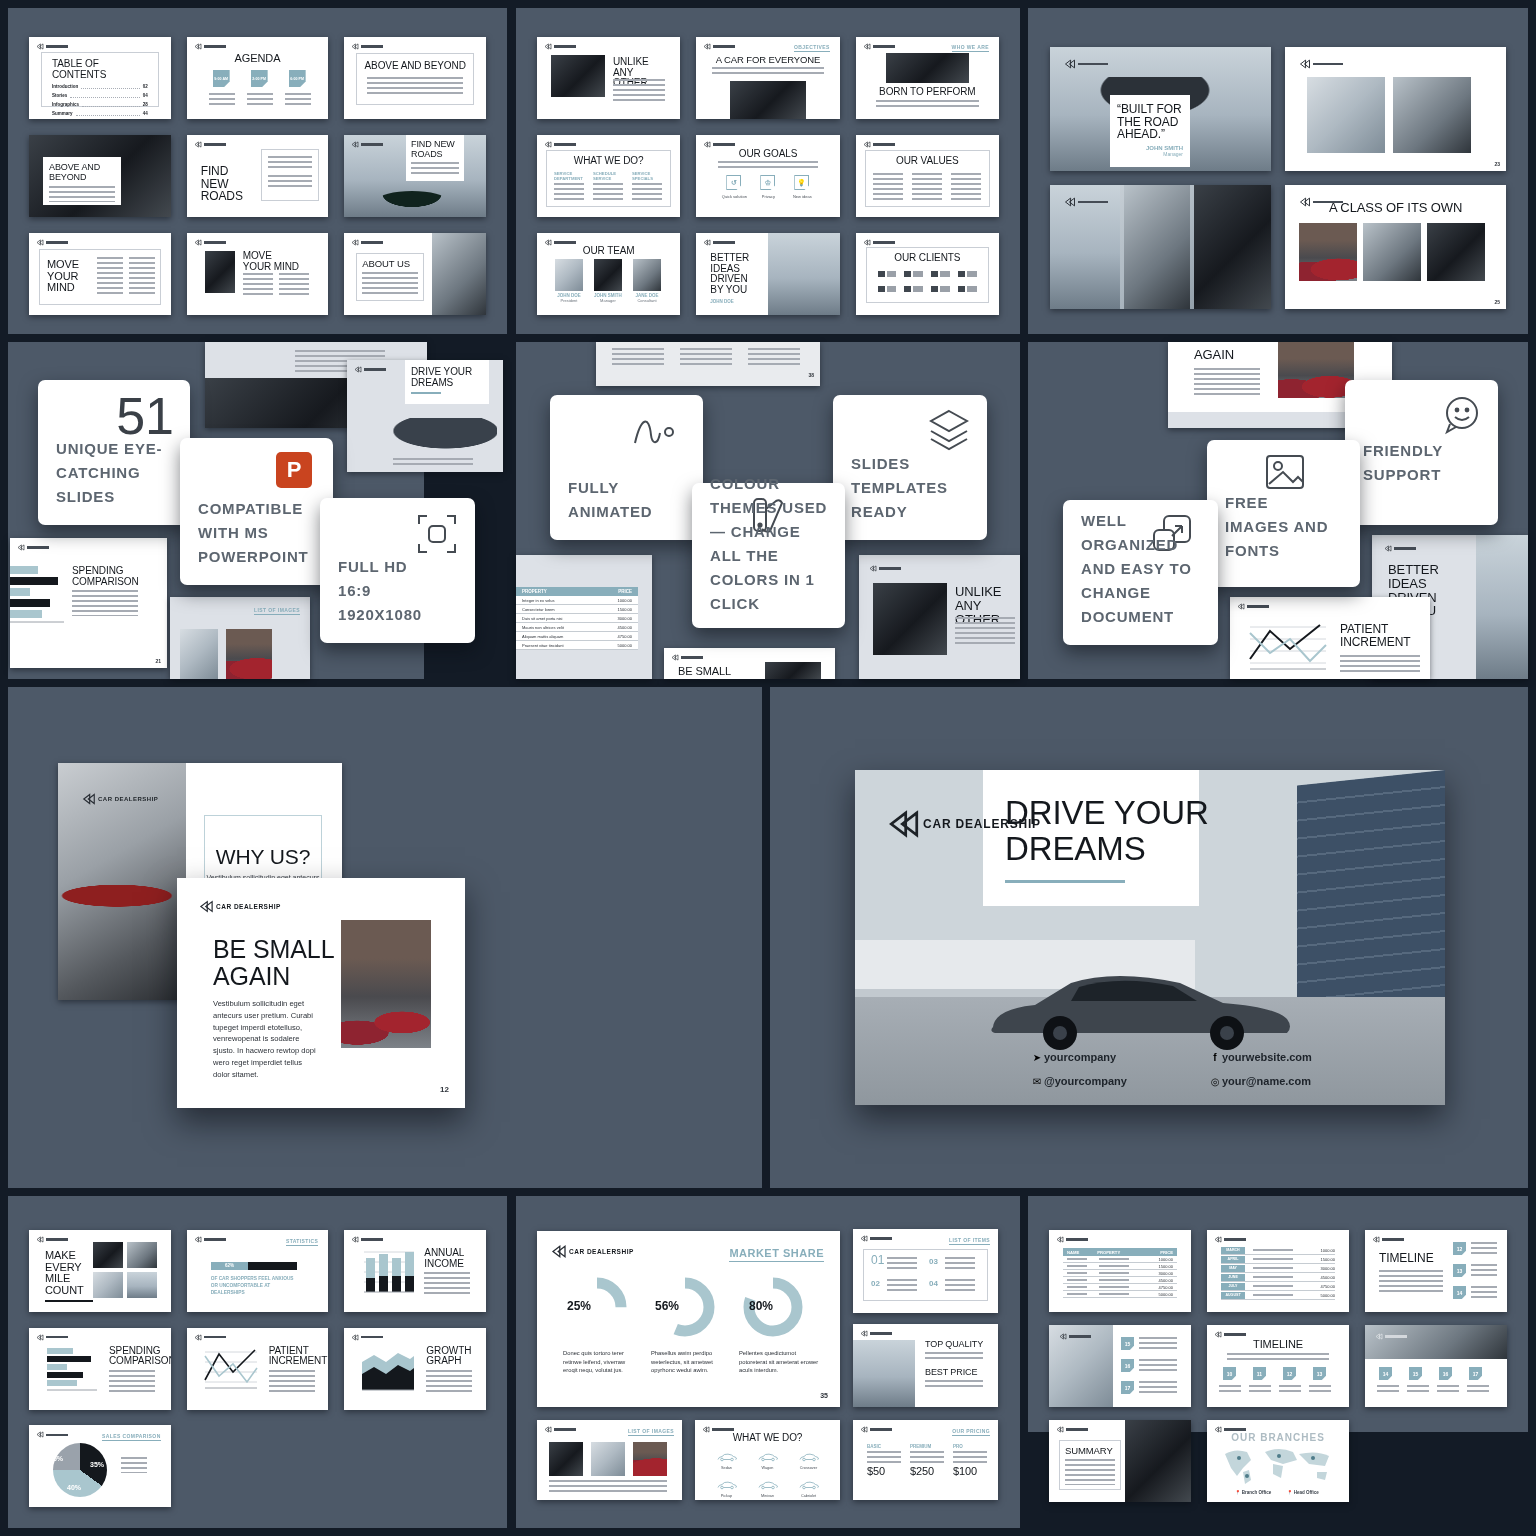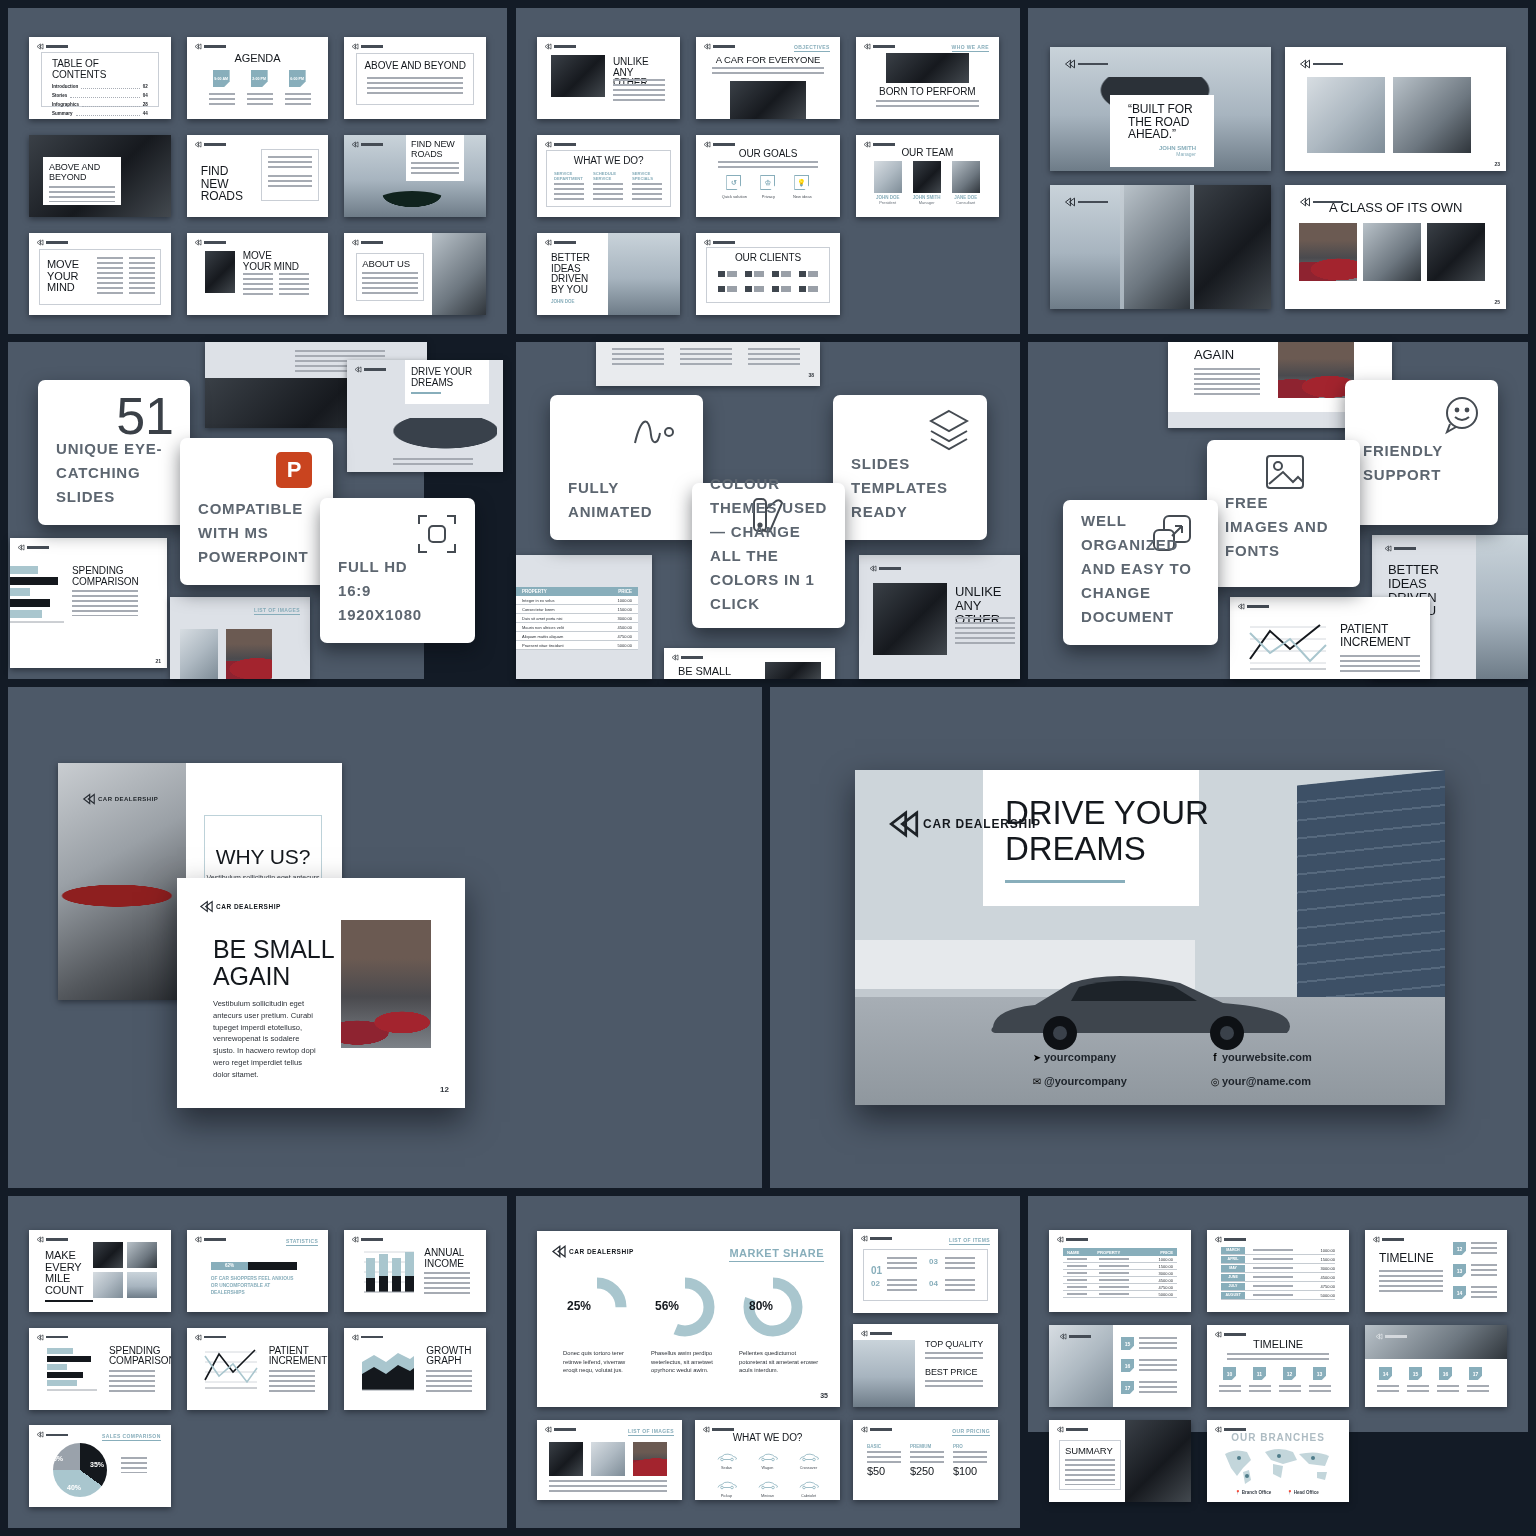--- a/index.html
+++ b/index.html
@@ -296,20 +296,36 @@
   <div class="sl">
     <div class="lr">
           <i class="lgi">
             <svg viewBox="0 0 20 16" fill="none" stroke="currentColor" stroke-width="1.6">
               <path d="M11 1.5 L2.5 8 L11 14.5 Z"></path>
               <path d="M17.5 1.5 L9 8 L17.5 14.5 Z"></path>
             </svg>
           </i>
           <i class="bbar"></i>
         </div>
+    <div class="ab box" style="left:9px;top:15px;right:9px;bottom:10px"></div>
+    <div class="tt ab" style="font-size:10px;left:0;right:0;top:21px;text-align:center">OUR VALUES</div>
+    <div class="ab txt" style="left:17px;top:38px;width:30px;height:28px"></div>
+    <div class="ab txt" style="left:56px;top:38px;width:30px;height:28px"></div>
+    <div class="ab txt" style="left:95px;top:38px;width:30px;height:28px"></div>
+  </div>
+  <div class="sl">
+    <div class="lr">
+          <i class="lgi">
+            <svg viewBox="0 0 20 16" fill="none" stroke="currentColor" stroke-width="1.6">
+              <path d="M11 1.5 L2.5 8 L11 14.5 Z"></path>
+              <path d="M17.5 1.5 L9 8 L17.5 14.5 Z"></path>
+            </svg>
+          </i>
+          <i class="bbar"></i>
+        </div>
     <div class="tt ab" style="font-size:10px;left:0;right:0;top:13px;text-align:center">OUR TEAM</div>
     <div class="ab member" style="left:18px;top:26px;width:28px">
       <div class="phl" style="height:32px"></div>
           <b>JOHN DOE</b>
           <s>President</s>
     </div>
     <div class="ab member" style="left:57px;top:26px;width:28px">
       <div class="ph" style="height:32px"></div>
           <b>JOHN SMITH</b>
           <s>Manager</s>
@@ -366,21 +382,21 @@
     <div class="lr" style="top:12px;left:14px">
           <i class="lgi" style="width:12px;height:10px">
             <svg viewBox="0 0 20 16" fill="none" stroke="currentColor" stroke-width="1.6">
               <path d="M11 1.5 L2.5 8 L11 14.5 Z"></path>
               <path d="M17.5 1.5 L9 8 L17.5 14.5 Z"></path>
             </svg>
           </i>
           <i class="bbar" style="width:30px"></i>
         </div>
     <div class="ab" style="left:40px;top:30px;width:130px;height:44px;background:radial-gradient(ellipse at 50% 30%,#2b3138 0 58%,transparent 60%)"></div>
-    <div class="ab" style="left:60px;top:48px;width:104px;height:72px;background:#fff;padding:8px 18px">
+    <div class="ab" style="left:60px;top:48px;width:80px;height:72px;background:#fff;padding:8px 7px">
       <div class="tt" style="font-size:12px">“BUILT FOR THE ROAD AHEAD.”</div>
       <div style="font-size:6px;font-weight:700;color:var(--ac);text-align:right;margin-top:4px">JOHN SMITH</div>
       <div style="font-size:5px;color:var(--ac);text-align:right">Manager</div>
     </div>
   </div>
   <div class="sl">
     <div class="lr" style="top:12px;left:14px">
           <i class="lgi" style="width:12px;height:10px">
             <svg viewBox="0 0 20 16" fill="none" stroke="currentColor" stroke-width="1.6">
               <path d="M11 1.5 L2.5 8 L11 14.5 Z"></path>
@@ -925,21 +941,21 @@
         <i class="lgi">
           <svg viewBox="0 0 20 16" fill="none" stroke="currentColor" stroke-width="1.6">
             <path d="M11 1.5 L2.5 8 L11 14.5 Z"></path>
             <path d="M17.5 1.5 L9 8 L17.5 14.5 Z"></path>
           </svg>
         </i>
         <i class="bbar"></i>
       </div>
     <span class="lbl ab" style="right:8px;top:8px">LIST OF ITEMS</span>
     <div class="ab box" style="left:10px;top:20px;right:10px;bottom:12px"></div>
-    <span class="ab" style="left:18px;top:36px;font-size:10px;font-weight:700;color:var(--ac)">01</span>
+    <span class="ab" style="left:18px;top:24px;font-size:12px;font-weight:400;color:var(--ac)">01</span>
     <div class="ab txt" style="left:34px;top:28px;width:30px;height:13px"></div>
     <span class="ab" style="left:18px;top:50px;font-size:8px;font-weight:700;color:var(--ac)">02</span>
     <div class="ab txt" style="left:34px;top:50px;width:30px;height:13px"></div>
     <span class="ab" style="left:76px;top:28px;font-size:8px;font-weight:700;color:var(--ac)">03</span>
     <div class="ab txt" style="left:92px;top:28px;width:30px;height:13px"></div>
     <span class="ab" style="left:76px;top:50px;font-size:8px;font-weight:700;color:var(--ac)">04</span>
     <div class="ab txt" style="left:92px;top:50px;width:30px;height:13px"></div>
   </div>
   <div class="sl ab" style="left:337px;top:128px;width:145px;height:83px">
     <div class="lr">

